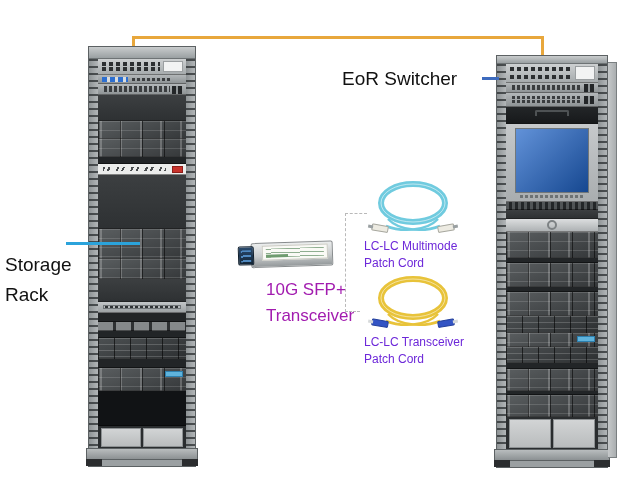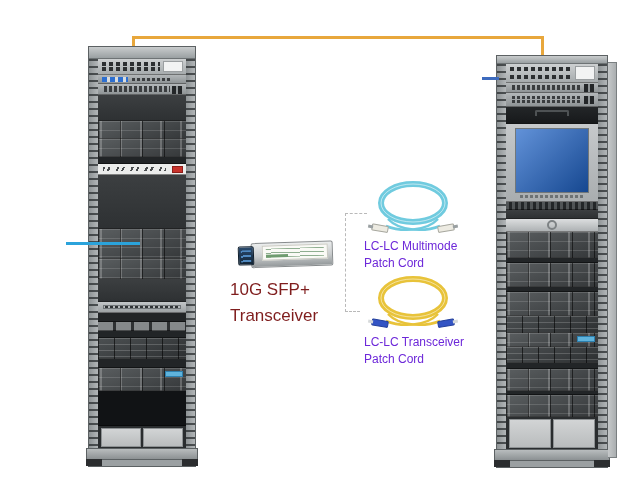--- a/index.html
+++ b/index.html
@@ -6,21 +6,21 @@
   *{box-sizing:border-box;}
   #stage{
     position:relative;width:644px;height:478px;background:#ffffff;overflow:hidden;
     font-family:"Liberation Sans","DejaVu Sans",sans-serif;color:#1f1f1f;
   }
   .abs{position:absolute;}
 
   
   .title{left:0;top:6;width:644px;text-align:center;font-size:21px;letter-spacing:0.2px;color:#1c1c1c;}
   .lbl-big{font-size:19px;color:#111;line-height:30px;}
-  .lbl-mid{font-size:17px;color:#7f1d1d;line-height:26px;}
+  .lbl-mid{font-size:17px;color:#a21caf;line-height:26px;margin-left:36px;}
   .lbl-small{font-size:12px;color:#6d28d9;line-height:17px;}
 
   
   .hline{height:3px;}
   .vline{width:3px;}
 
   
   .dash-v{width:1px;border-left:1px dashed #b9b9b9;}
   .dash-h{height:1px;border-top:1px dashed #b9b9b9;}
 
@@ -215,22 +215,24 @@
         <div class="blank-panel" style="left:3px;width:46%;"></div>
         <div class="blank-panel" style="right:3px;width:46%;"></div>
       </div>
     </div>
     <div class="rack-base" style="bottom:6px;height:12px;"></div>
     <div class="foot" style="left:-3px;bottom:0;height:7px;"></div>
     <div class="foot" style="right:-3px;bottom:0;height:7px;"></div>
   </div>
   <div class="abs side-strip" style="left:608px;top:62px;width:9px;height:396px;"></div>
 
+  <div class="abs lbl-big" style="left:5px;top:250px;width:84px;">Storage Rack</div>
   <div class="abs hline" style="left: 66px; top: 242px; width: 74px; background-color: rgb(43, 163, 219);"></div>
 
+  <div class="abs lbl-big" style="left:342px;top:64px;width:130px;white-space:nowrap;">EoR Switcher</div>
   <div class="abs hline" style="left: 482px; top: 77px; width: 17px; background-color: rgb(61, 107, 190);"></div>
 
   <div class="abs sfp" style="left:238px;top:238px;">
     <div class="sfp-body">
       <div class="sfp-label">
         <div class="sfp-label-lines"></div>
           <div class="sfp-mark"></div>
       </div>
     </div>
     <div class="sfp-conn">

